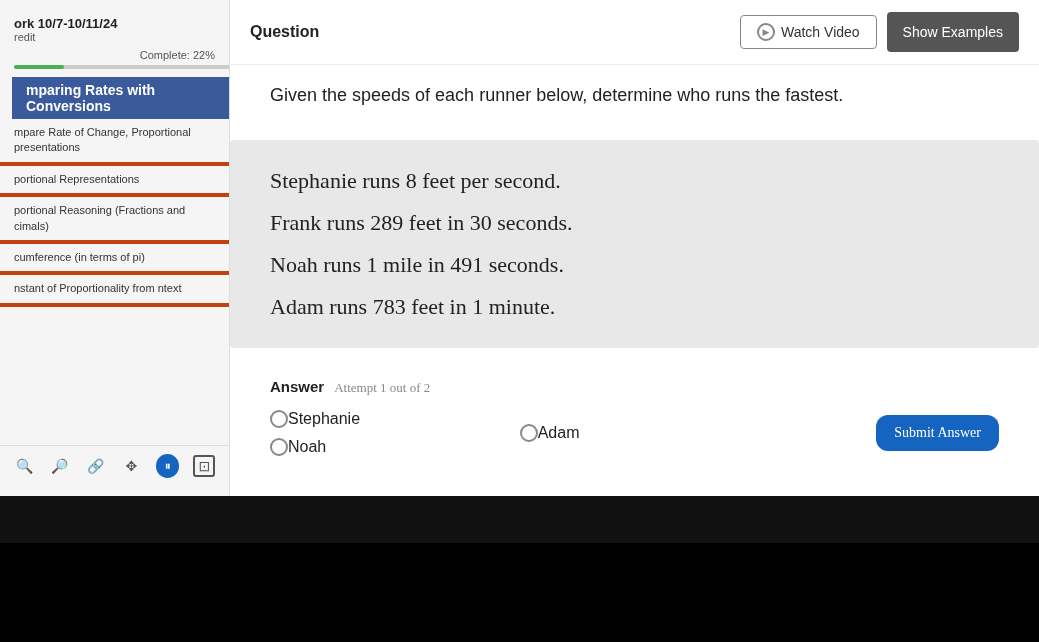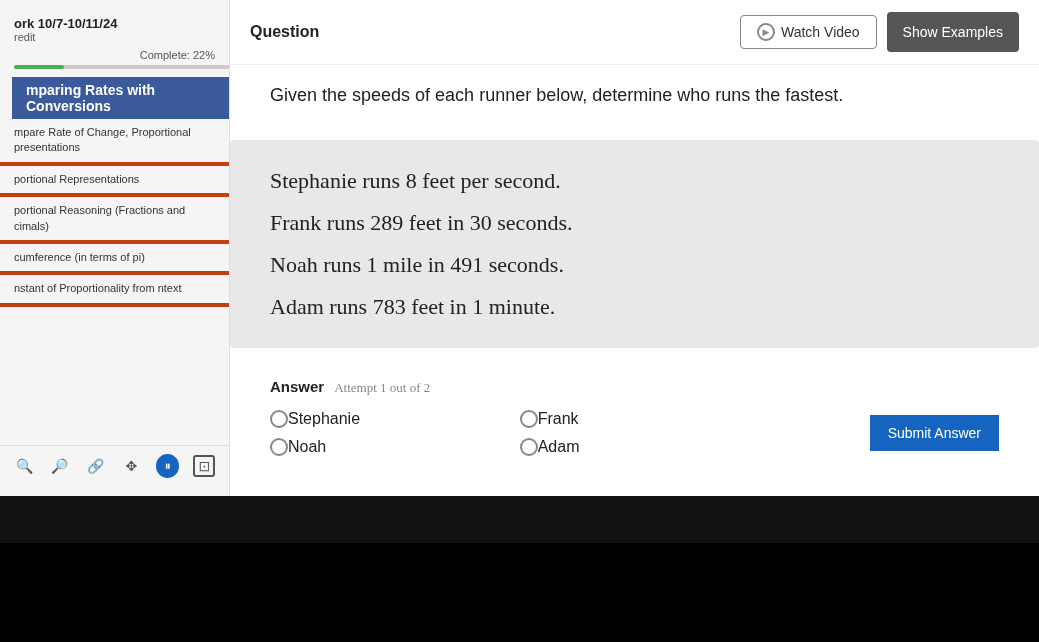--- a/index.html
+++ b/index.html
@@ -270,24 +270,24 @@
       border-radius: 50%;
       border: 2px solid #888;
       background: #fff;
       flex-shrink: 0;
     }
 
     .submit-btn {
       background: #1565c0;
       color: #fff;
       border: none;
-      border-radius: 0;
+      border-radius: 12px;
       padding: 10px 18px;
       font-size: 14px;
-      font-family: Liberation Sans, sans-serif;
+      font-family: Liberation Serif, serif;
       cursor: pointer;
       align-self: center;
       white-space: nowrap;
     }
 
     .bottom-bar {
       width: 1039px;
       height: 47px;
       background: #111;
     }
@@ -370,24 +370,20 @@
             <span>Stephanie</span>
           </label>
           <label class="radio-option">
             <div class="radio-circle"></div>
             <span>Noah</span>
           </label>
         </div>
         <div class="option-group">
           <label class="radio-option">
             <div class="radio-circle"></div>
-            <span>Frank</span>
-          </label>
-          <label class="radio-option">
-            <div class="radio-circle"></div>
             <span>Adam</span>
           </label>
         </div>
         <div style="display: flex; justify-content: flex-end; align-items: center;">
           <button class="submit-btn">Submit Answer</button>
         </div>
       </div>
     </div>
   </div>
 </div>

